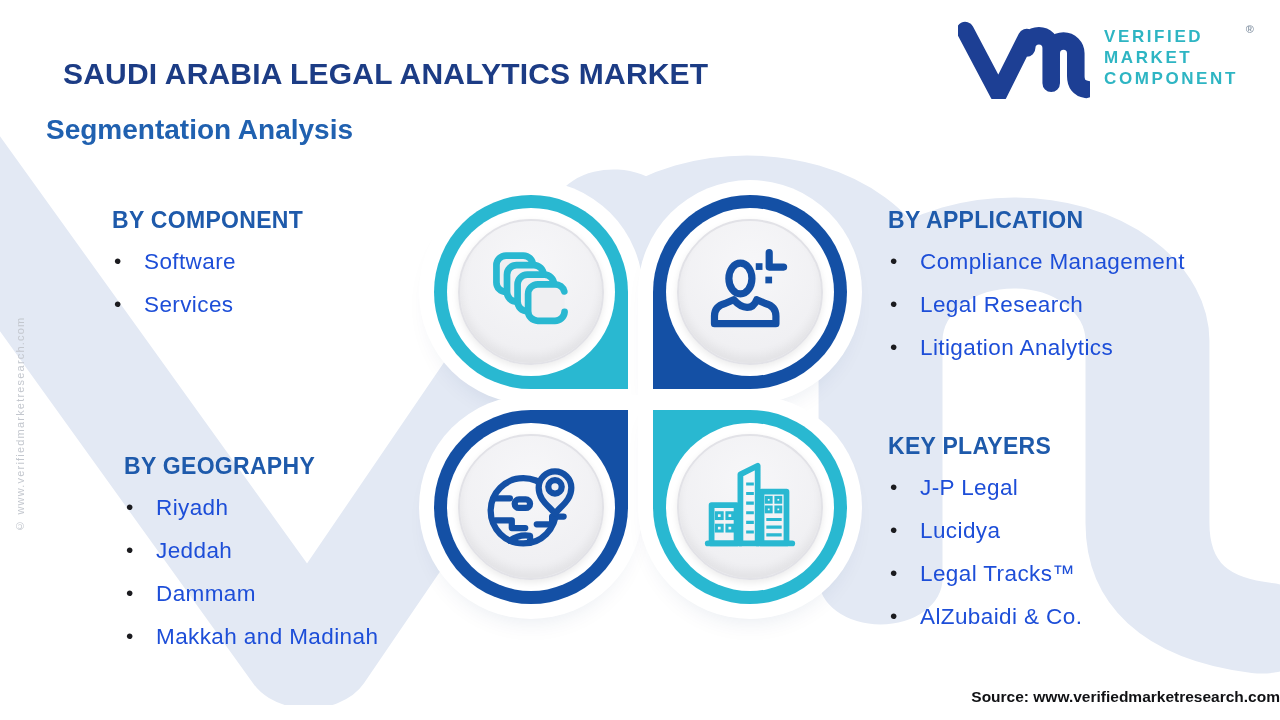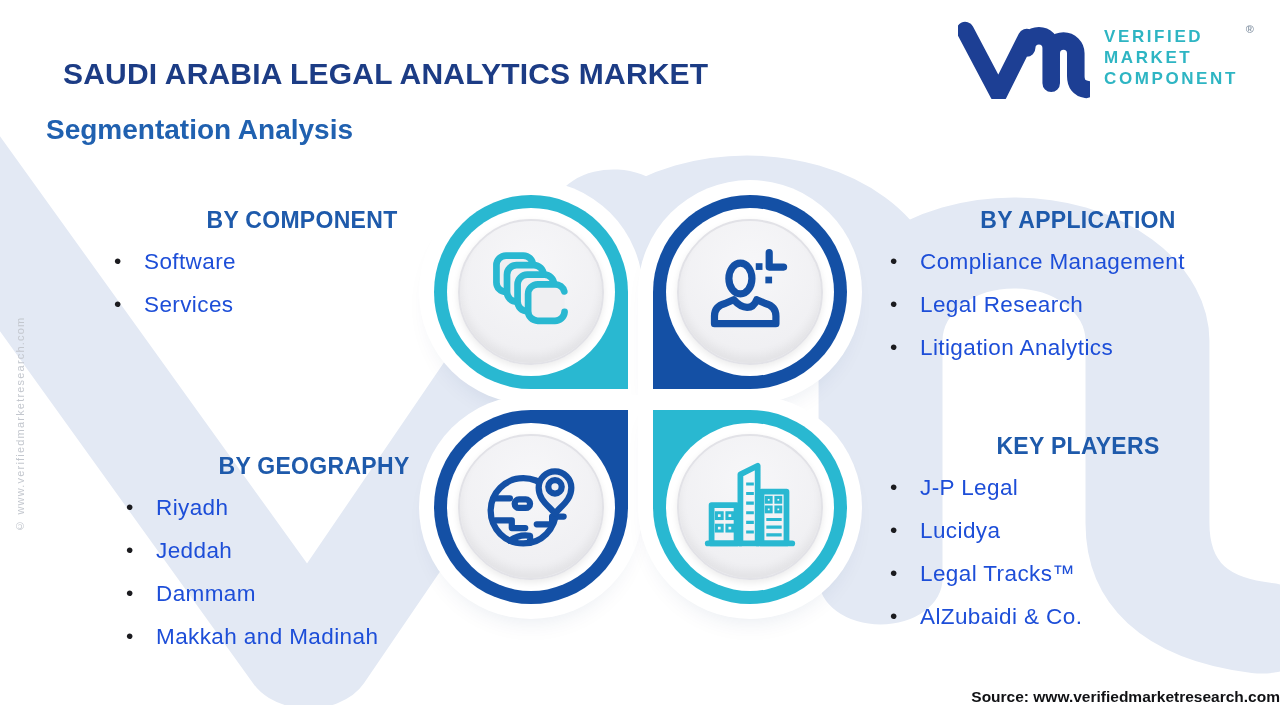--- a/index.html
+++ b/index.html
@@ -21,21 +21,21 @@
 
   
   .logo{position:absolute;left:958px;top:20px;display:flex;align-items:flex-start;}
   .logo-glyph{display:block;}
   .logo-text{position:relative;margin-left:14px;margin-top:6px;color:#2eb5c3;
              font-weight:700;font-size:17px;line-height:21px;letter-spacing:2.6px;}
   .logo-text .reg{position:absolute;top:-7px;right:-16px;font-size:11px;color:#8a98a8;letter-spacing:0;}
 
   
   .panel{position:absolute;width:380px;}
-  .panel h3{margin:0 0 14px 0;font-size:23px;font-weight:700;color:#1e5aab;letter-spacing:.3px;text-align:center;}
+  .panel h3{margin:0 0 14px 0;font-size:23px;font-weight:700;color:#1e5aab;letter-spacing:.3px;}
   .panel ul{margin:0;padding:0;list-style:none;}
   .panel li{font-size:22.5px;letter-spacing:.4px;color:#1d4ed8;line-height:28px;
             margin-bottom:15px;padding-left:32px;position:relative;}
   .panel li::before{content:"•";position:absolute;left:2px;top:-1px;color:#1b1b1f;font-size:21px;}
   .panel.p-component{left:112px;top:207px;}
   .panel.p-geography{left:124px;top:433px;margin-top:20px;}
   .panel.p-application{left:888px;top:207px;}
   .panel.p-players{left:888px;top:433px;}
 
   

